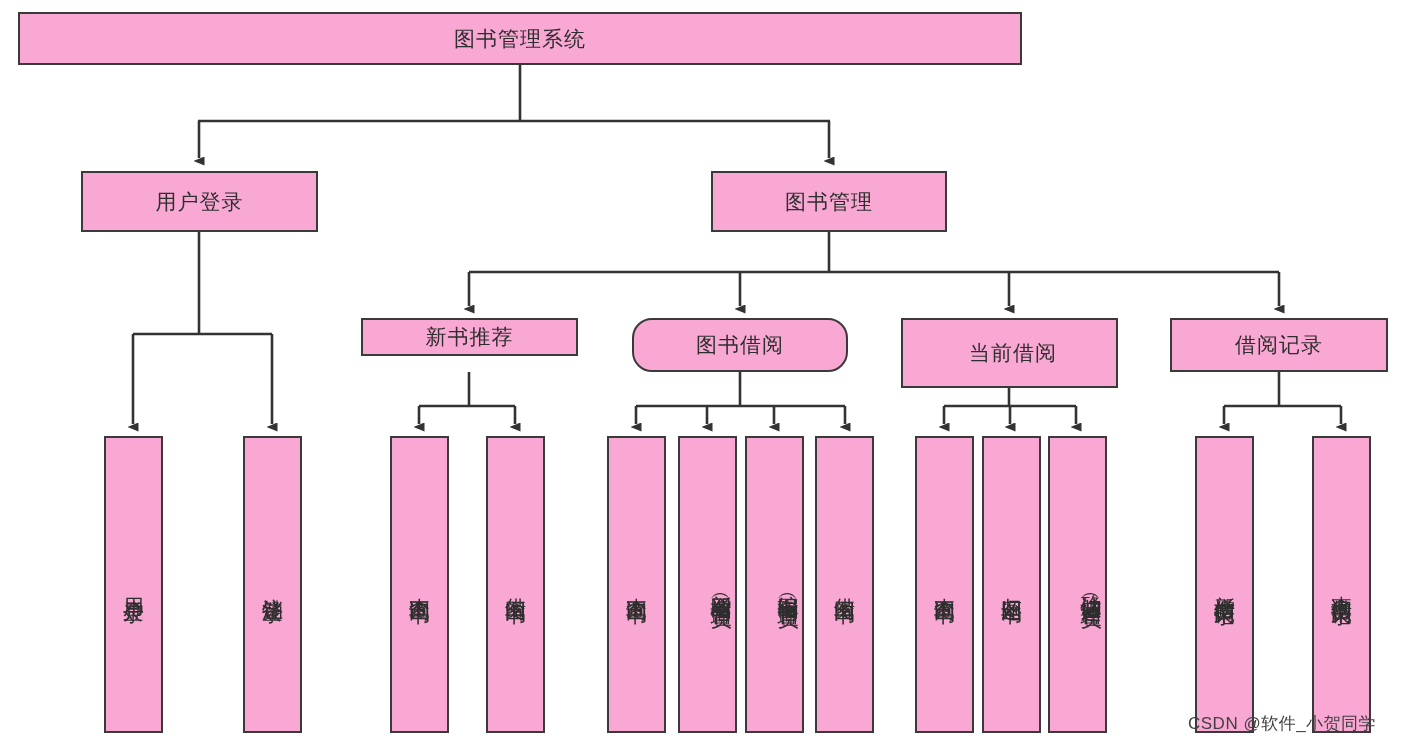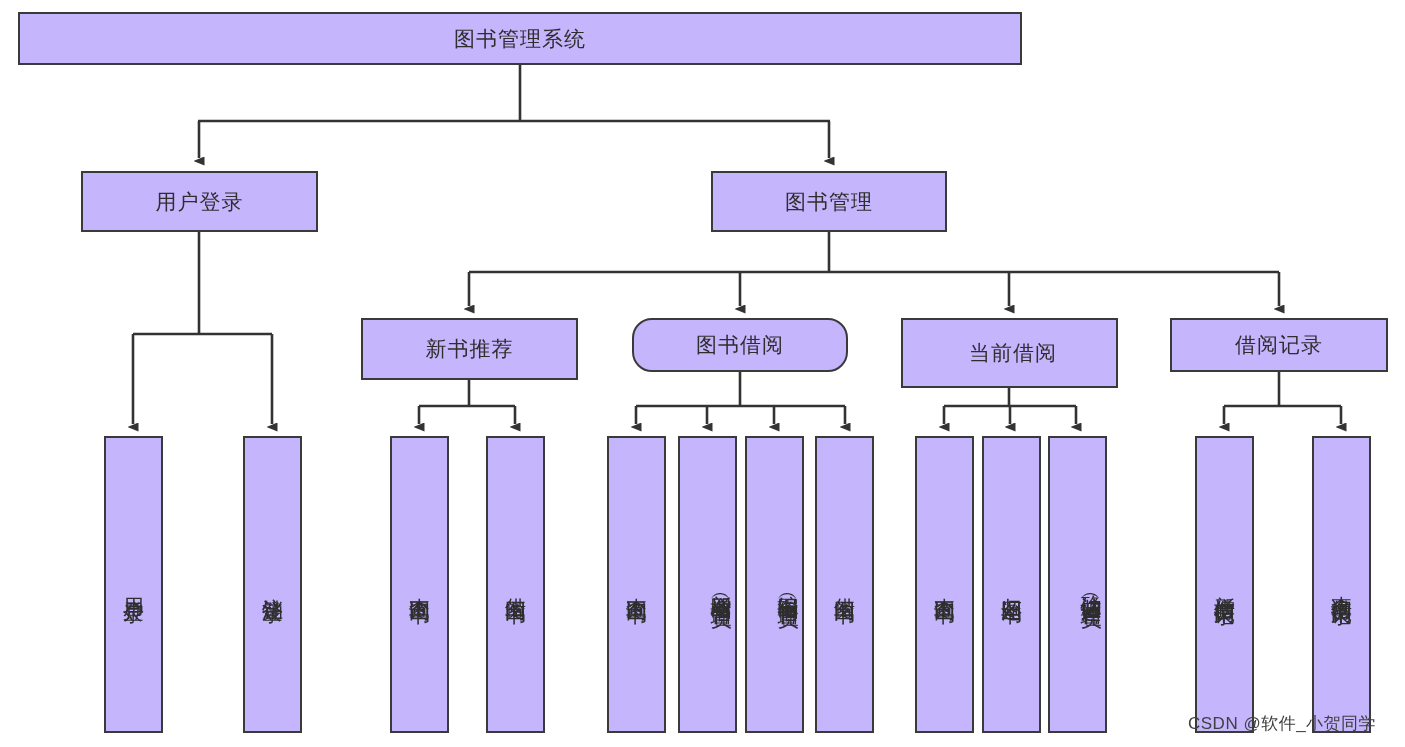--- a/index.html
+++ b/index.html
@@ -24,21 +24,21 @@
     left: 0;
     top: 0;
     width: 1405px;
     height: 747px;
     pointer-events: none;
   }
   .node {
     position: absolute;
     box-sizing: border-box;
     border: 2px solid #3a3a3a;
-    background: #c4b5fd;
+    background: #f9a8d4;
     display: flex;
     align-items: center;
     justify-content: center;
     color: #2e2e2e;
   }
   .node.h {
     font-size: 21px;
     line-height: 1.1;
     letter-spacing: 1px;
   }
@@ -128,21 +128,21 @@
   </div>
 
   <div class="node h" style="left:81px; top:171px; width:237px; height:61px;">
     <span class="node-label">用户登录</span>
   </div>
 
   <div class="node h" style="left:711px; top:171px; width:236px; height:61px;">
     <span class="node-label">图书管理</span>
   </div>
 
-  <div class="node h" style="left:361px; top:318px; width:217px; height:62px;text-align:right;">
+  <div class="node h" style="left:361px; top:318px; width:217px; height:38px;text-align:right;">
     <span class="node-label">新书推荐</span>
   </div>
 
   <div class="node h" style="left:632px; top:318px; width:216px; height:54px;border-radius:20px;">
     <span class="node-label">图书借阅</span>
   </div>
 
   <div class="node h" style="left:901px; top:318px; width:217px; height:70px;padding-left:7px;">
     <span class="node-label">当前借阅</span>
   </div>

